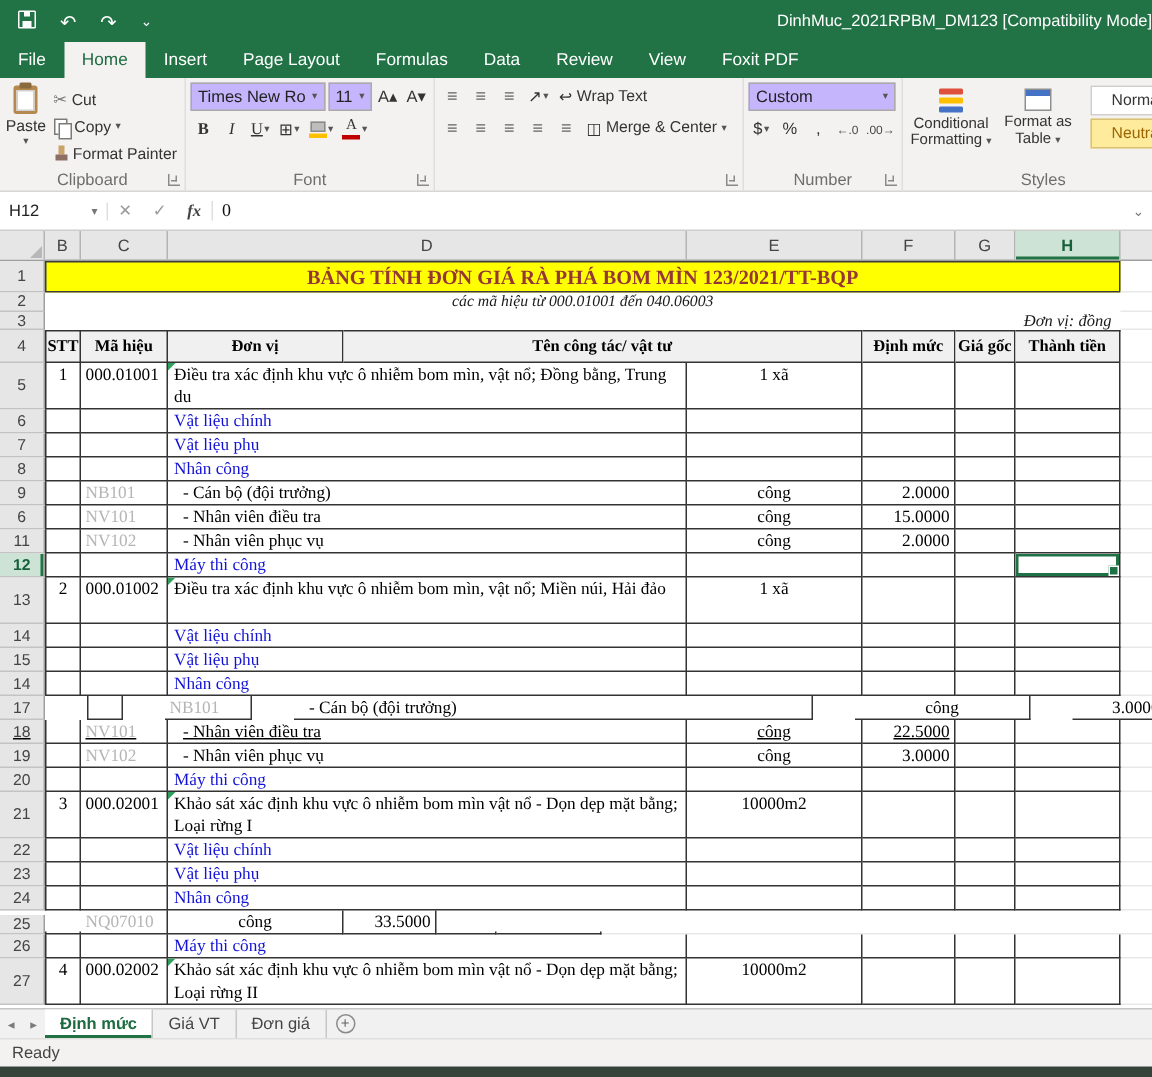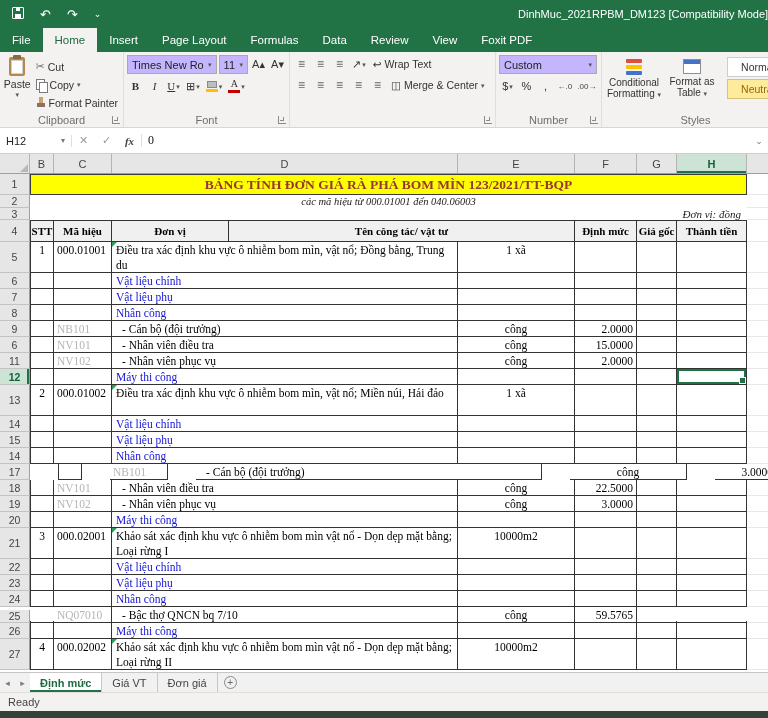--- a/index.html
+++ b/index.html
@@ -526,21 +526,21 @@
         <div class="rowhdr">17</div>
         <div class="cell c-stt first" style="flex: 0 0 24px;"></div>
         <div class="cell c-code gray" style="flex: 0 0 58px;">NB101</div>
         <div class="cell c-name detail" style="flex: 0 0 346px;">- Cán bộ (đội trưởng)</div>
         <div class="cell c-unit" style="flex: 0 0 117px;">công</div>
         <div class="cell c-qty" style="flex: 0 0 62px;">3.0000</div>
         <div class="cell" style="flex: 0 0 40px;"></div>
         <div class="cell" style="flex: 0 0 70px;"></div>
         <div class="fillcell"></div>
       </div>
-      <div class="grow" style="height: 16px;">
+      <div class="grow" style="height: 16px; text-decoration: underline;">
         <div class="rowhdr">18</div>
         <div class="cell c-stt first" style="flex: 0 0 24px;"></div>
         <div class="cell c-code gray" style="flex: 0 0 58px;">NV101</div>
         <div class="cell c-name detail" style="flex: 0 0 346px;">- Nhân viên điều tra</div>
         <div class="cell c-unit" style="flex: 0 0 117px;">công</div>
         <div class="cell c-qty" style="flex: 0 0 62px;">22.5000</div>
         <div class="cell" style="flex: 0 0 40px;"></div>
         <div class="cell" style="flex: 0 0 70px;"></div>
         <div class="fillcell"></div>
       </div>
@@ -607,23 +607,22 @@
         <div class="cell c-unit" style="flex: 0 0 117px;"></div>
         <div class="cell c-qty" style="flex: 0 0 62px;"></div>
         <div class="cell" style="flex: 0 0 40px;"></div>
         <div class="cell" style="flex: 0 0 70px;"></div>
         <div class="fillcell"></div>
       </div>
       <div class="grow" style="height: 16px; align-items: flex-end;">
         <div class="rowhdr">25</div>
         <div class="cell c-stt first" style="flex: 0 0 24px;"></div>
         <div class="cell c-code gray" style="flex: 0 0 58px;">NQ07010</div>
-        <div class="cell c-name detail" style="flex: 0 0 346px;">- Bậc thợ QNCN bq 7/10</div>
         <div class="cell c-unit" style="flex: 0 0 117px;">công</div>
-        <div class="cell c-qty" style="flex: 0 0 62px;">59.5765</div>
+        <div class="cell c-qty" style="flex: 0 0 62px;">33.5000</div>
         <div class="cell" style="flex: 0 0 40px;"></div>
         <div class="cell" style="flex: 0 0 70px;"></div>
         <div class="fillcell"></div>
       </div>
       <div class="grow" style="height: 16px;">
         <div class="rowhdr">26</div>
         <div class="cell c-stt first" style="flex: 0 0 24px;"></div>
         <div class="cell c-code" style="flex: 0 0 58px;"></div>
         <div class="cell c-name cat" style="flex: 0 0 346px;">Máy thi công</div>
         <div class="cell c-unit" style="flex: 0 0 117px;"></div>

